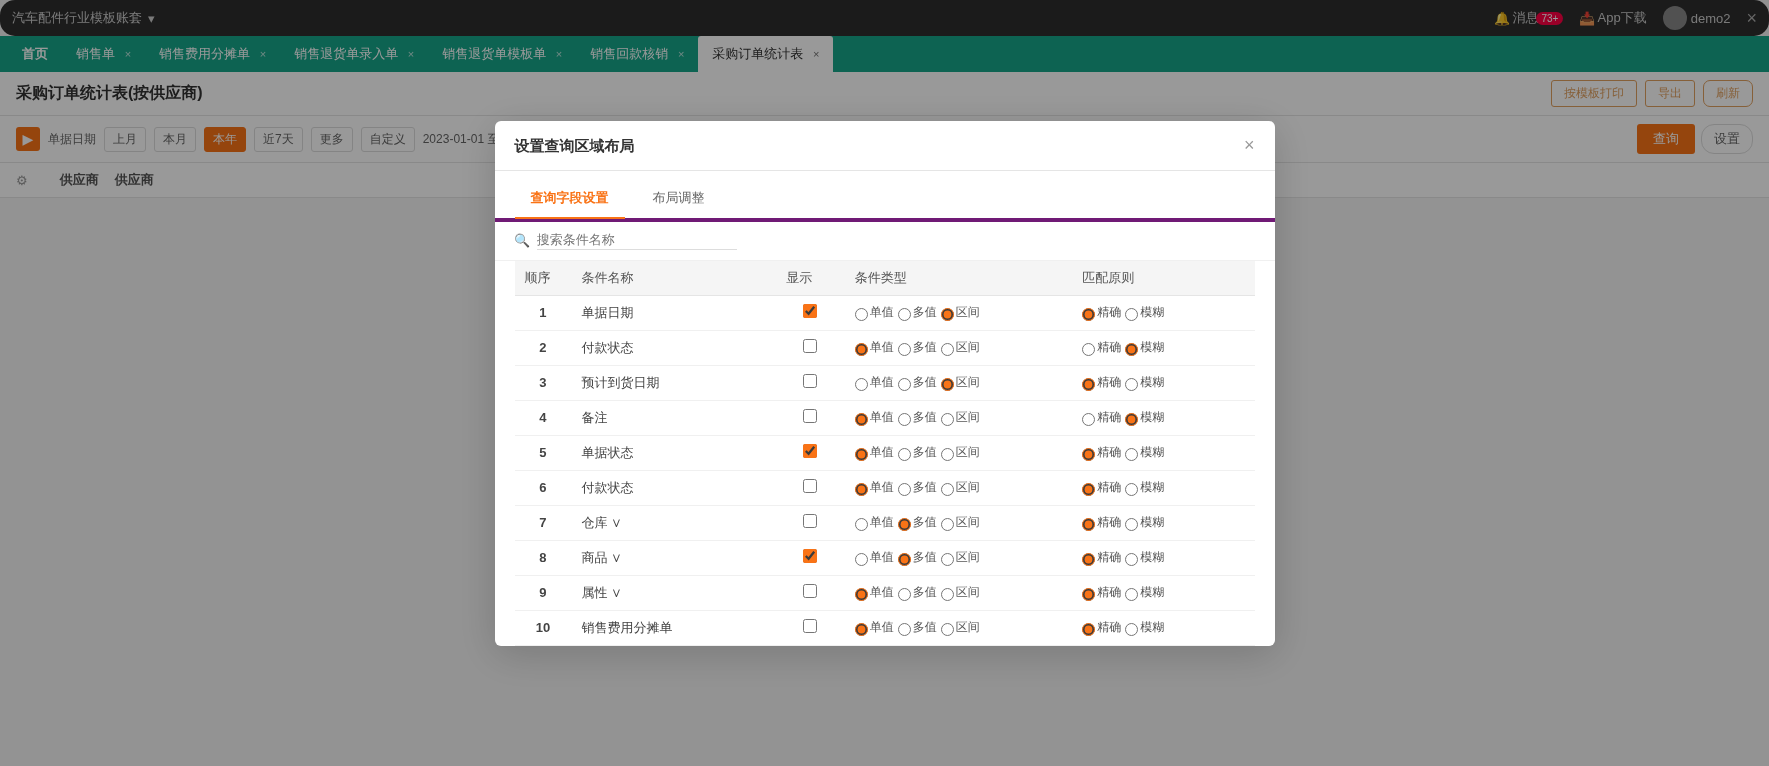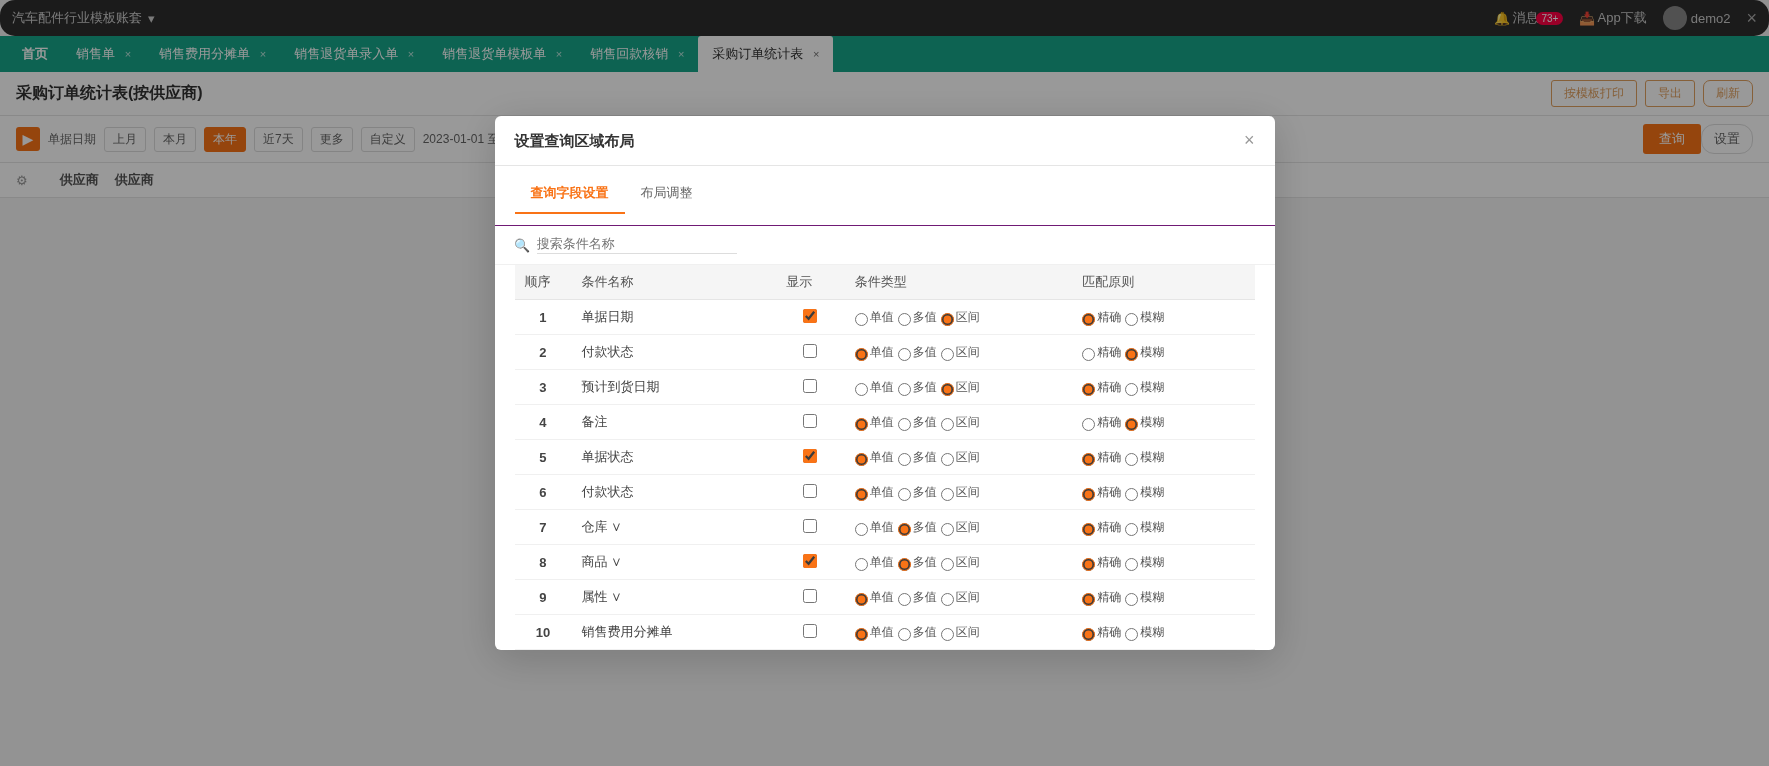--- a/index.html
+++ b/index.html
@@ -65,21 +65,21 @@
       display: flex;
       align-items: center;
       gap: 8px;
       border-bottom: 1px solid #e5e5e5;
     }
     .filter-toggle { width: 24px; height: 24px; background: #f97316; border-radius: 3px; display: flex; align-items: center; justify-content: center; color: #fff; cursor: pointer; font-size: 14px; }
     .date-label { color: #666; font-size: 12px; }
     .date-btn { padding: 3px 8px; font-size: 12px; border: 1px solid #ddd; border-radius: 3px; cursor: pointer; background: #fff; color: #666; }
     .date-btn.active { background: #f97316; color: #fff; border-color: #f97316; }
     .date-range { color: #666; font-size: 12px; }
-    .action-btns { margin-left: auto; display: flex; }
+    .action-btns { margin-left: auto; display: flex; gap: 6px; }
     .btn-query { background: #f97316; color: #fff; border: none; padding: 5px 16px; border-radius: 3px; cursor: pointer; font-size: 13px; }
     .btn-settings { background: #fff; color: #666; border: 1px solid #ddd; padding: 5px 12px; border-radius: 13px; cursor: pointer; font-size: 13px; }
     .gear-icon { color: #999; margin-right: 16px; cursor: pointer; }
 
     
     .overlay {
       position: fixed;
       top: 0; left: 0; right: 0; bottom: 0;
       background: rgba(0,0,0,0.4);
       z-index: 100;
@@ -104,23 +104,23 @@
       display: flex;
       align-items: flex-end;
       justify-content: space-between;
     }
     .dialog-title { font-size: 15px; font-weight: bold; color: #333; }
     .dialog-close { cursor: pointer; font-size: 18px; color: #999; }
 
     
     .dialog-tabs {
       display: flex;
-      padding: 12px 20px 12px;
-      border-bottom: 1px solid #701a75;
-      gap: 0;
+      padding: 12px 20px 0;
+      border-bottom: 4px solid #701a75;
+      gap: 12px;
     }
     .dialog-tab {
       padding: 6px 16px 10px;
       font-size: 13px;
       color: #666;
       cursor: pointer;
       border-bottom: 2px solid transparent;
       margin-bottom: -1px;
     }
     .dialog-tab.active {

